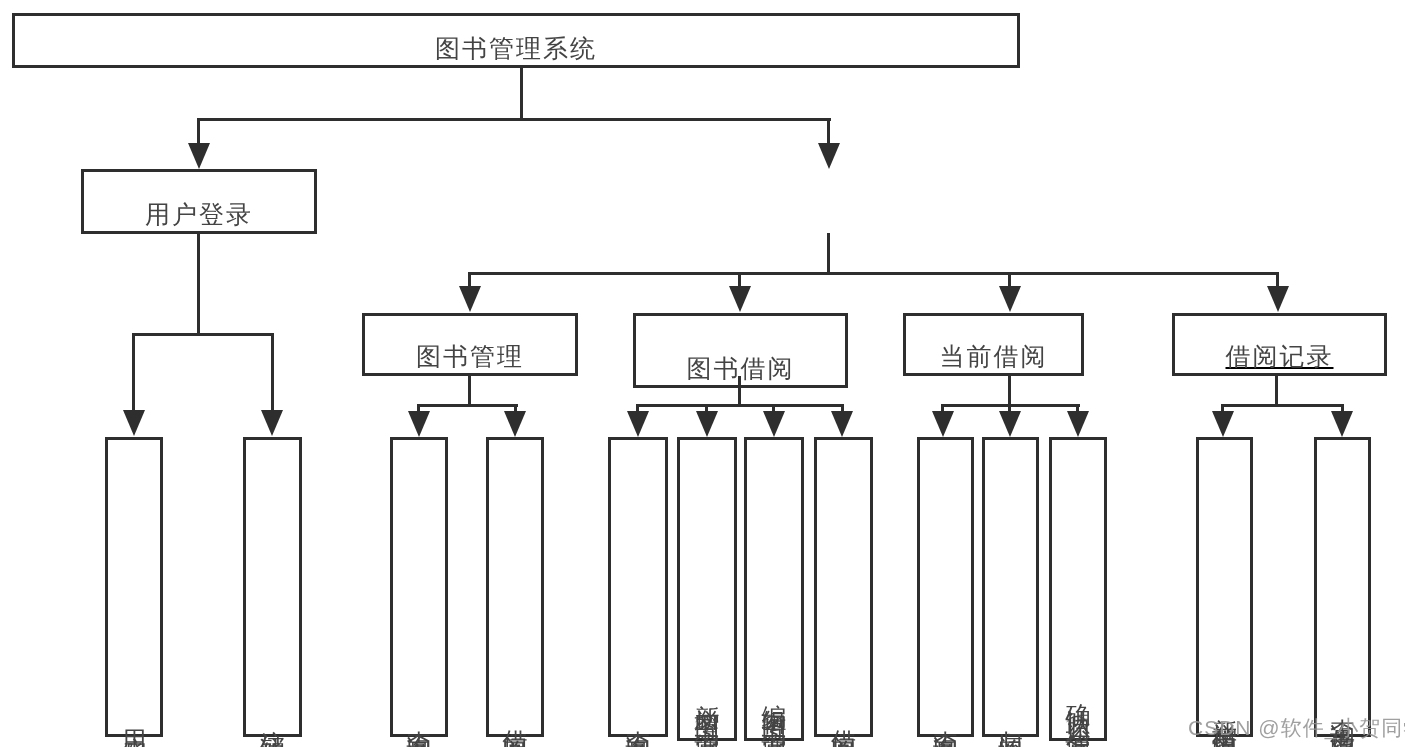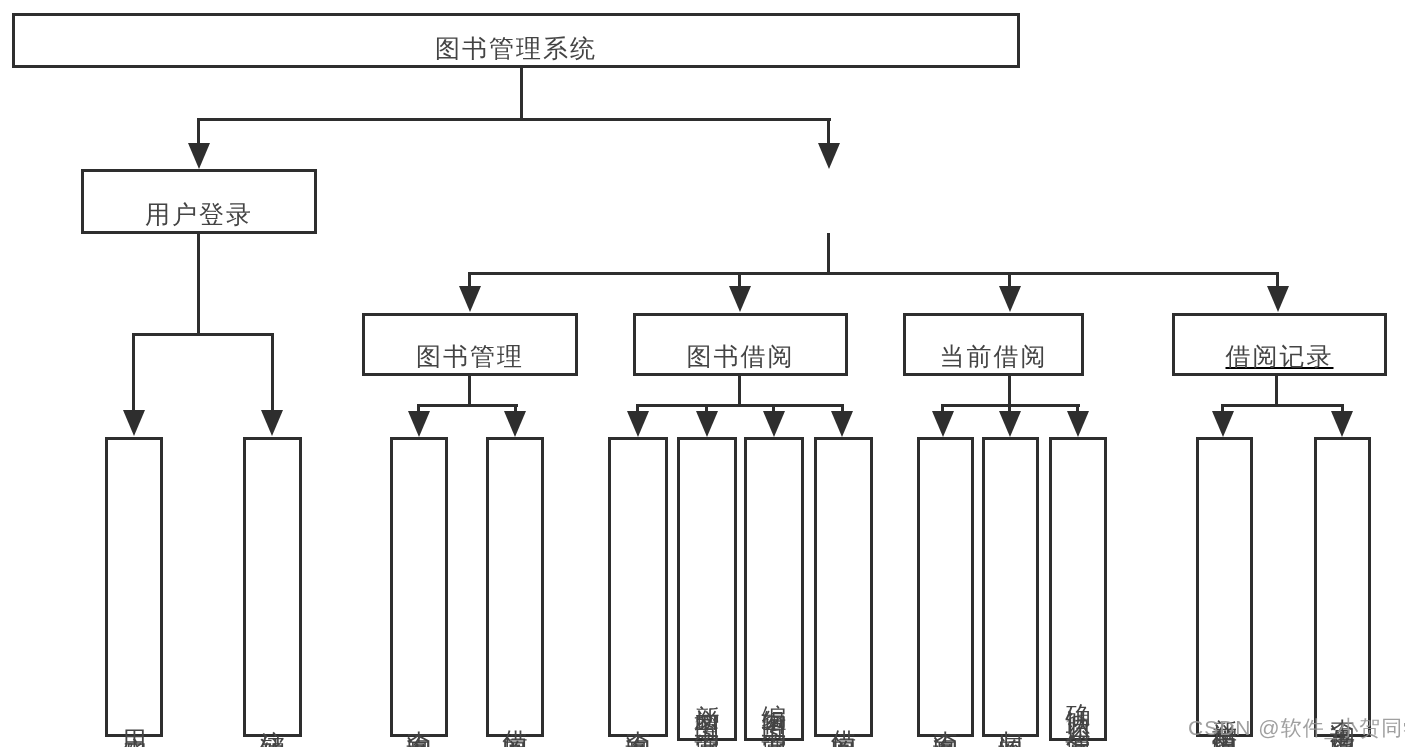--- a/index.html
+++ b/index.html
@@ -77,21 +77,21 @@
     <span class="lbl">图书管理系统</span>
   </div>
 
   <div class="box h" style="left:81px; top:169px; width:236px; height:65px;">
     <span class="lbl">用户登录</span>
   </div>
 
   <div class="box h" style="left:362px; top:313px; width:216px; height:63px;">
     <span class="lbl">图书管理</span>
   </div>
-  <div class="box h" style="left:633px; top:313px; width:215px; height:63px;">
+  <div class="box h" style="left:633px; top:313px; width:215px; height:75px;">
     <span class="lbl">图书借阅</span>
   </div>
   <div class="box h" style="left:903px; top:313px; width:181px; height:63px;">
     <span class="lbl">当前借阅</span>
   </div>
   <div class="box h" style="left:1172px; top:313px; width:215px; height:63px;text-decoration:underline;">
     <span class="lbl">借阅记录</span>
   </div>
 
   <div class="box v" style="left:105px; top:437px; width:58px; height:300px;">

